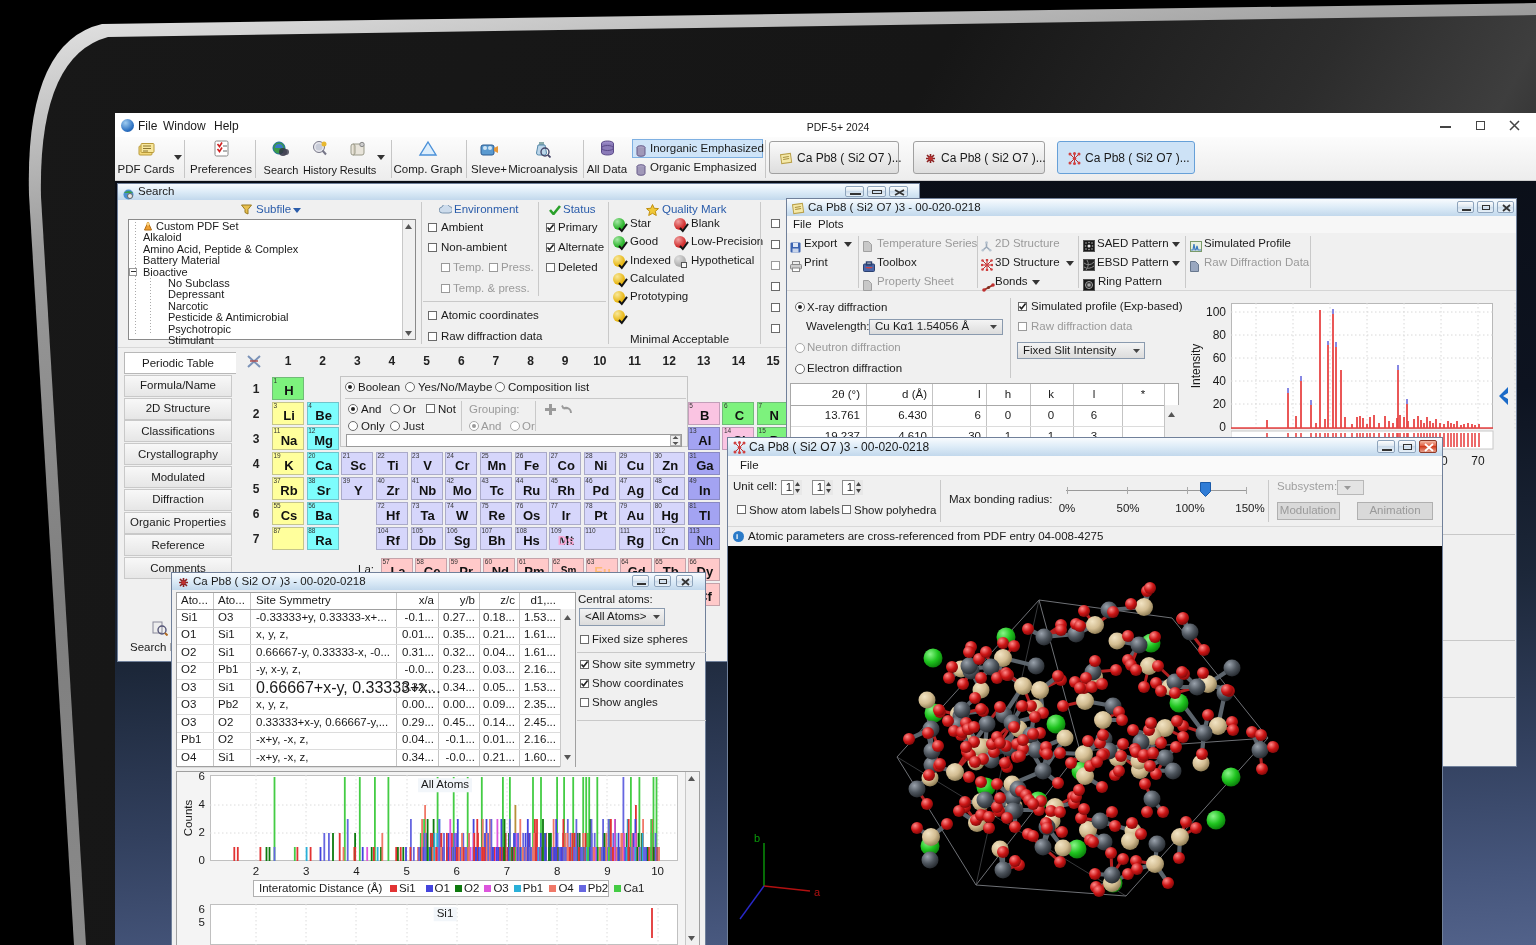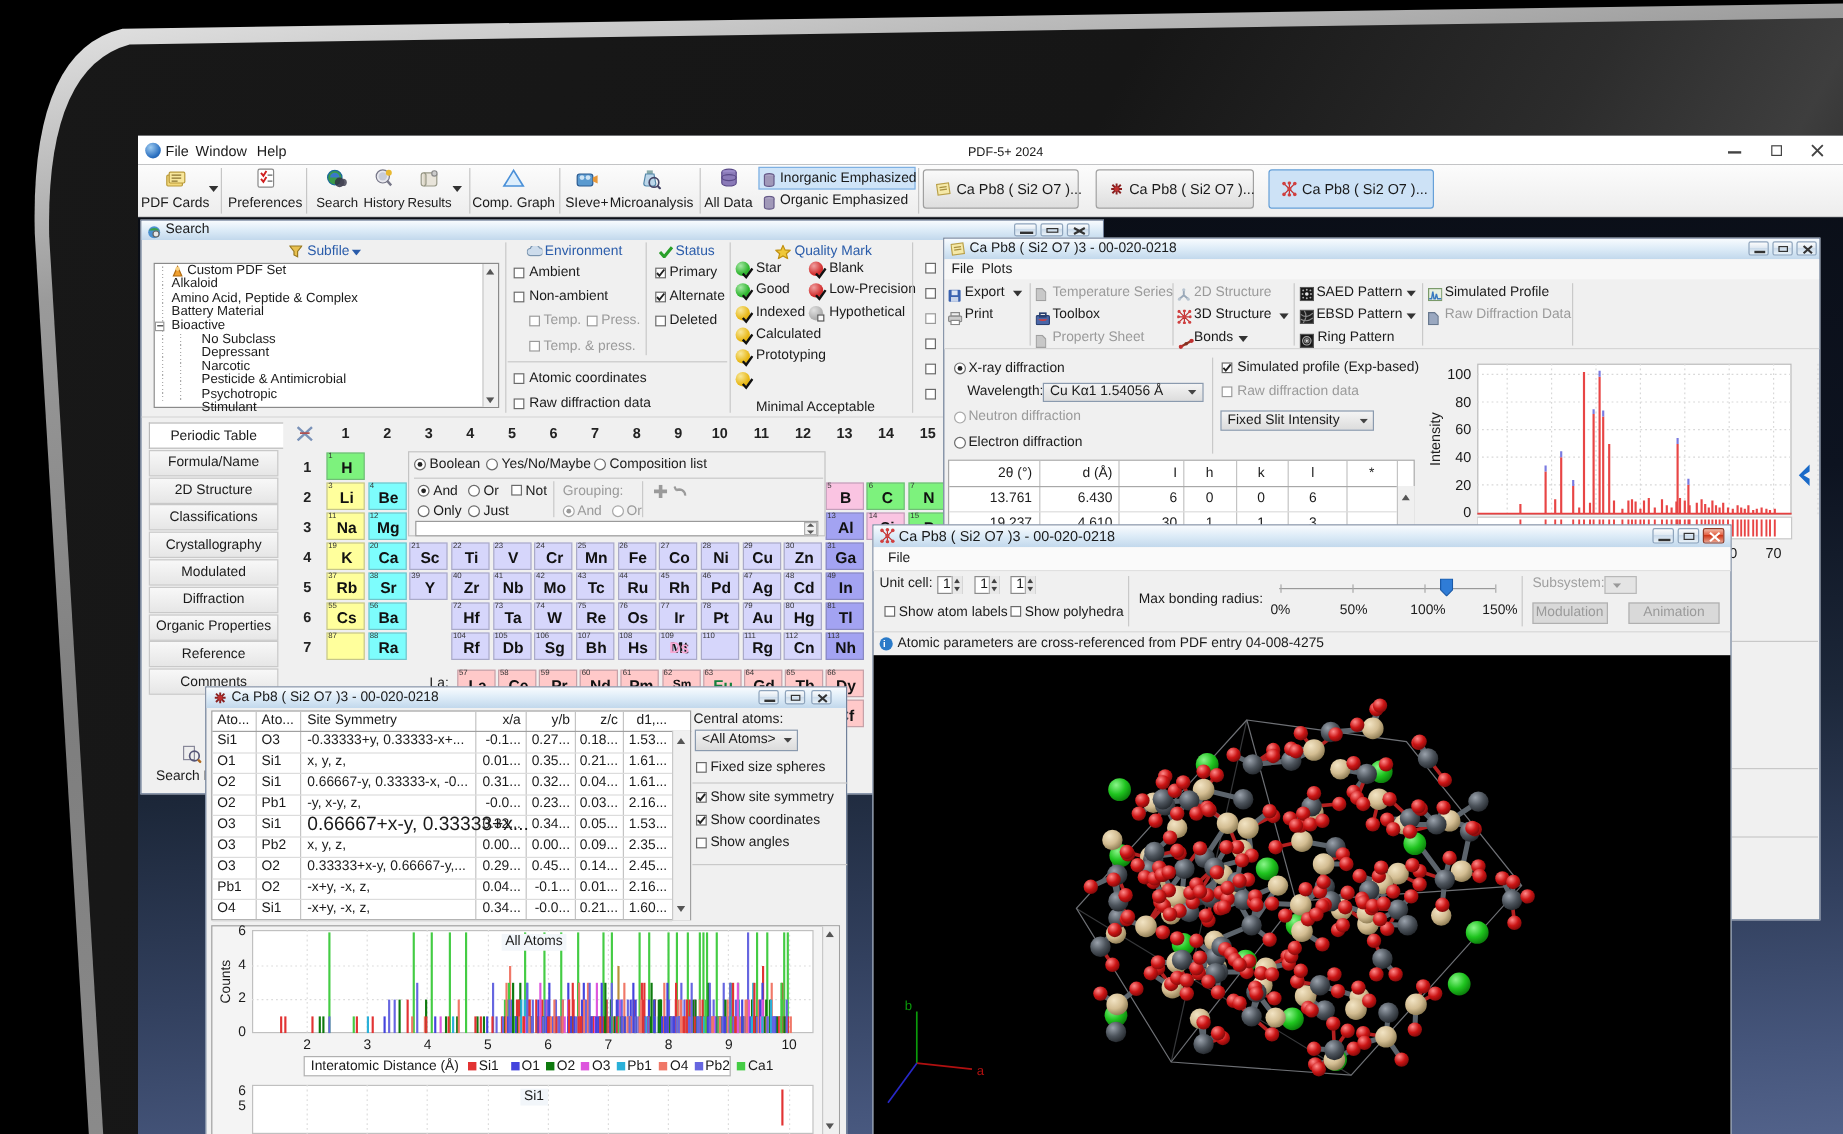--- a/index.html
+++ b/index.html
@@ -516,21 +516,21 @@
 <div class="t" style="left:689.3px;top:456.0px;font-size:6.5px;color:#333;">31</div>
 <div class="t" style="left:704.8px;top:465.0px;font-size:13px;color:#111;transform:translate(-50%,-50%);font-weight:bold;">Ga</div>
 <div style="position:absolute;left:687.8px;top:477.0px;width:32.0px;height:23.0px;background:#a3a3f2;border:1px solid rgba(90,90,110,.35);"></div>
 <div class="t" style="left:689.3px;top:481.0px;font-size:6.5px;color:#333;">49</div>
 <div class="t" style="left:704.8px;top:490.0px;font-size:13px;color:#111;transform:translate(-50%,-50%);font-weight:bold;">In</div>
 <div style="position:absolute;left:687.8px;top:502.0px;width:32.0px;height:23.0px;background:#a3a3f2;border:1px solid rgba(90,90,110,.35);"></div>
 <div class="t" style="left:689.3px;top:506.0px;font-size:6.5px;color:#333;">81</div>
 <div class="t" style="left:704.8px;top:515.0px;font-size:13px;color:#111;transform:translate(-50%,-50%);font-weight:bold;">Tl</div>
 <div style="position:absolute;left:687.8px;top:527.0px;width:32.0px;height:23.0px;background:#a3a3f2;border:1px solid rgba(90,90,110,.35);"></div>
 <div class="t" style="left:689.3px;top:531.0px;font-size:6.5px;color:#333;">113</div>
-<div class="t" style="left:704.8px;top:540.0px;font-size:13px;color:#111;transform:translate(-50%,-50%);font-weight:bold;">Nh</div>
+<div class="t" style="left:704.8px;top:540.0px;font-size:13px;color:#111;transform:translate(-50%,-50%);font-weight:normal;">Nh</div>
 <div class="t" style="left:358px;top:570px;font-size:11.5px;color:#1a1a1a;">La:</div>
 <div style="position:absolute;left:381.0px;top:558px;width:32.0px;height:23.0px;background:#ffc9c9;border:1px solid rgba(90,90,110,.35);"></div>
 <div class="t" style="left:382.5px;top:562px;font-size:6.5px;color:#333;">57</div>
 <div class="t" style="left:398.0px;top:571px;font-size:13px;color:#111;transform:translate(-50%,-50%);font-weight:bold;">La</div>
 <div style="position:absolute;left:415.1px;top:558px;width:32.0px;height:23.0px;background:#ffc9c9;border:1px solid rgba(90,90,110,.35);"></div>
 <div class="t" style="left:416.6px;top:562px;font-size:6.5px;color:#333;">58</div>
 <div class="t" style="left:432.1px;top:571px;font-size:13px;color:#111;transform:translate(-50%,-50%);font-weight:bold;">Ce</div>
 <div style="position:absolute;left:449.2px;top:558px;width:32.0px;height:23.0px;background:#ffc9c9;border:1px solid rgba(90,90,110,.35);"></div>
 <div class="t" style="left:450.7px;top:562px;font-size:6.5px;color:#333;">59</div>
 <div class="t" style="left:466.2px;top:571px;font-size:13px;color:#111;transform:translate(-50%,-50%);font-weight:bold;">Pr</div>
@@ -538,21 +538,21 @@
 <div class="t" style="left:484.8px;top:562px;font-size:6.5px;color:#333;">60</div>
 <div class="t" style="left:500.3px;top:571px;font-size:13px;color:#111;transform:translate(-50%,-50%);font-weight:bold;">Nd</div>
 <div style="position:absolute;left:517.4px;top:558px;width:32.0px;height:23.0px;background:#ffc9c9;border:1px solid rgba(90,90,110,.35);"></div>
 <div class="t" style="left:518.9px;top:562px;font-size:6.5px;color:#333;">61</div>
 <div class="t" style="left:534.4px;top:571px;font-size:13px;color:#111;transform:translate(-50%,-50%);font-weight:bold;">Pm</div>
 <div style="position:absolute;left:551.5px;top:558px;width:32.0px;height:23.0px;background:#ffc9c9;border:1px solid rgba(90,90,110,.35);"></div>
 <div class="t" style="left:553.0px;top:562px;font-size:6.5px;color:#333;">62</div>
 <div class="t" style="left:568.5px;top:571px;font-size:10px;color:#111;transform:translate(-50%,-50%);font-weight:bold;">Sm</div>
 <div style="position:absolute;left:585.6px;top:558px;width:32.0px;height:23.0px;background:#ffc9c9;border:1px solid rgba(90,90,110,.35);"></div>
 <div class="t" style="left:587.1px;top:562px;font-size:6.5px;color:#333;">63</div>
-<div class="t" style="left:602.6px;top:571px;font-size:13px;color:#15803d;transform:translate(-50%,-50%);font-weight:bold;">Eu</div>
+<div class="t" style="left:602.6px;top:571px;font-size:13px;color:#fdba74;transform:translate(-50%,-50%);font-weight:bold;">Eu</div>
 <div style="position:absolute;left:619.7px;top:558px;width:32.0px;height:23.0px;background:#ffc9c9;border:1px solid rgba(90,90,110,.35);"></div>
 <div class="t" style="left:621.2px;top:562px;font-size:6.5px;color:#333;">64</div>
 <div class="t" style="left:636.7px;top:571px;font-size:13px;color:#111;transform:translate(-50%,-50%);font-weight:bold;">Gd</div>
 <div style="position:absolute;left:653.8px;top:558px;width:32.0px;height:23.0px;background:#ffc9c9;border:1px solid rgba(90,90,110,.35);"></div>
 <div class="t" style="left:655.3px;top:562px;font-size:6.5px;color:#333;">65</div>
 <div class="t" style="left:670.8px;top:571px;font-size:13px;color:#111;transform:translate(-50%,-50%);font-weight:bold;">Tb</div>
 <div style="position:absolute;left:687.9000000000001px;top:558px;width:32.0px;height:23.0px;background:#ffc9c9;border:1px solid rgba(90,90,110,.35);"></div>
 <div class="t" style="left:689.4000000000001px;top:562px;font-size:6.5px;color:#333;">66</div>
 <div class="t" style="left:704.9000000000001px;top:571px;font-size:13px;color:#111;transform:translate(-50%,-50%);font-weight:bold;">Dy</div>
 <div style="position:absolute;left:688px;top:583px;width:32.0px;height:23.0px;background:#ffc9c9;border:1px solid rgba(90,90,110,.35);"></div>

